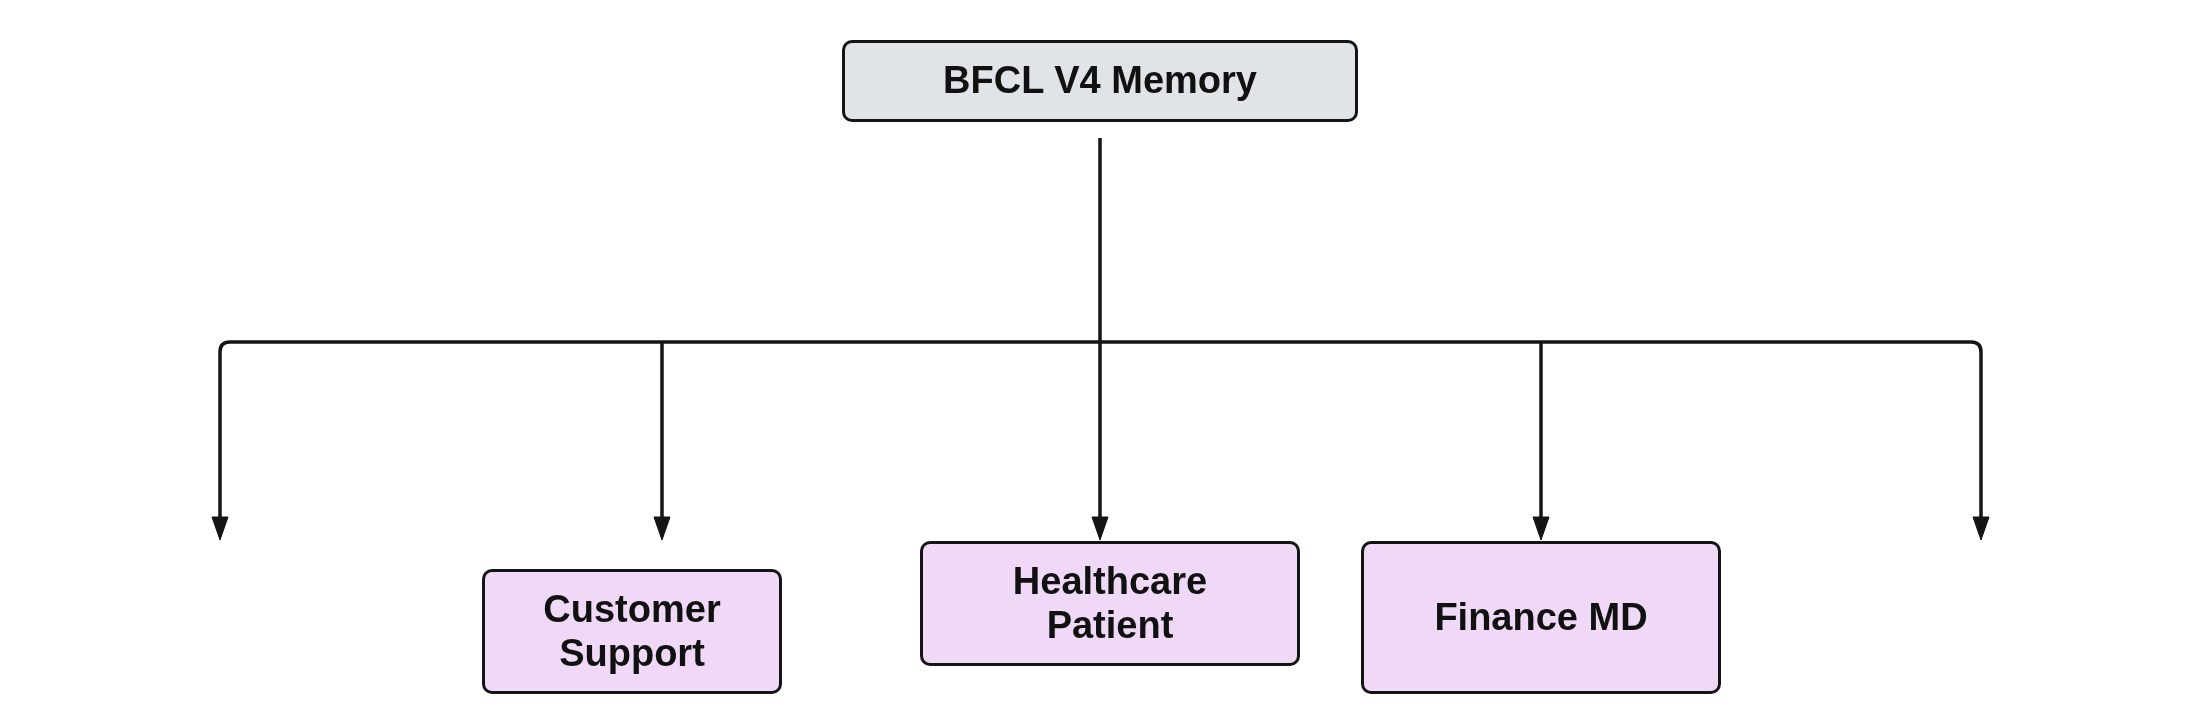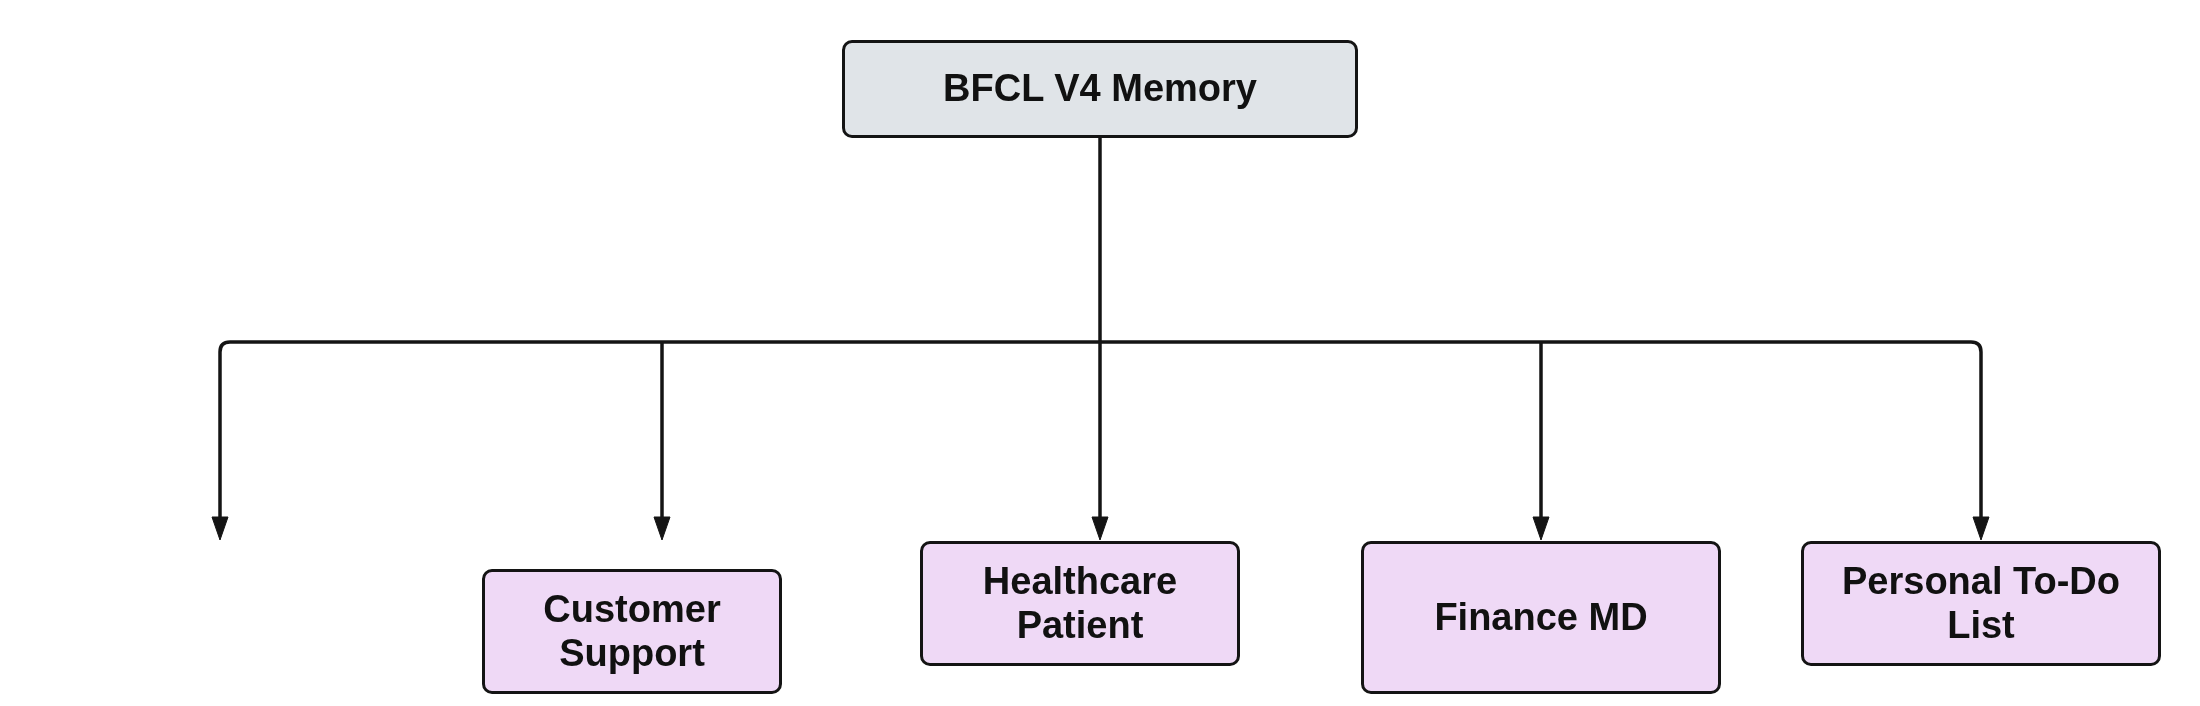--- a/index.html
+++ b/index.html
@@ -69,27 +69,25 @@
     <path d="M662 342 L662 519"></path>
     <path d="M1541 342 L1541 519"></path>
 
     <polygon points="212,517 228,517 220,540"></polygon>
     <polygon points="654,517 670,517 662,540"></polygon>
     <polygon points="1092,517 1108,517 1100,540"></polygon>
     <polygon points="1533,517 1549,517 1541,540"></polygon>
     <polygon points="1973,517 1989,517 1981,540"></polygon>
   </svg>
 
-  <div class="node root" style="left:842px; top:40px; width:516px; height:98px;">BFCL V4 Memory</div>
+  <div class="node root" style="left:842px; top:40px; width:516px; height:82px;">BFCL V4 Memory</div>
 
 
   <div class="node child" style="left:482px; top:569px; width:300px; height:125px;">Customer
 Support</div>
 
-  <div class="node child" style="left:920px; top:541px; width:320px; height:125px;">Healthcare
+  <div class="node child" style="left:920px; top:541px; width:380px; height:125px;">Healthcare
 Patient</div>
 
   <div class="node child" style="left:1361px; top:541px; width:360px; height:153px;">Finance MD</div>
 
-  <div class="node child" style="left:1801px; top:541px; width:360px; height:125px;">Personal To-Do
-List</div>
 
 </div>
 
 </body></html>

